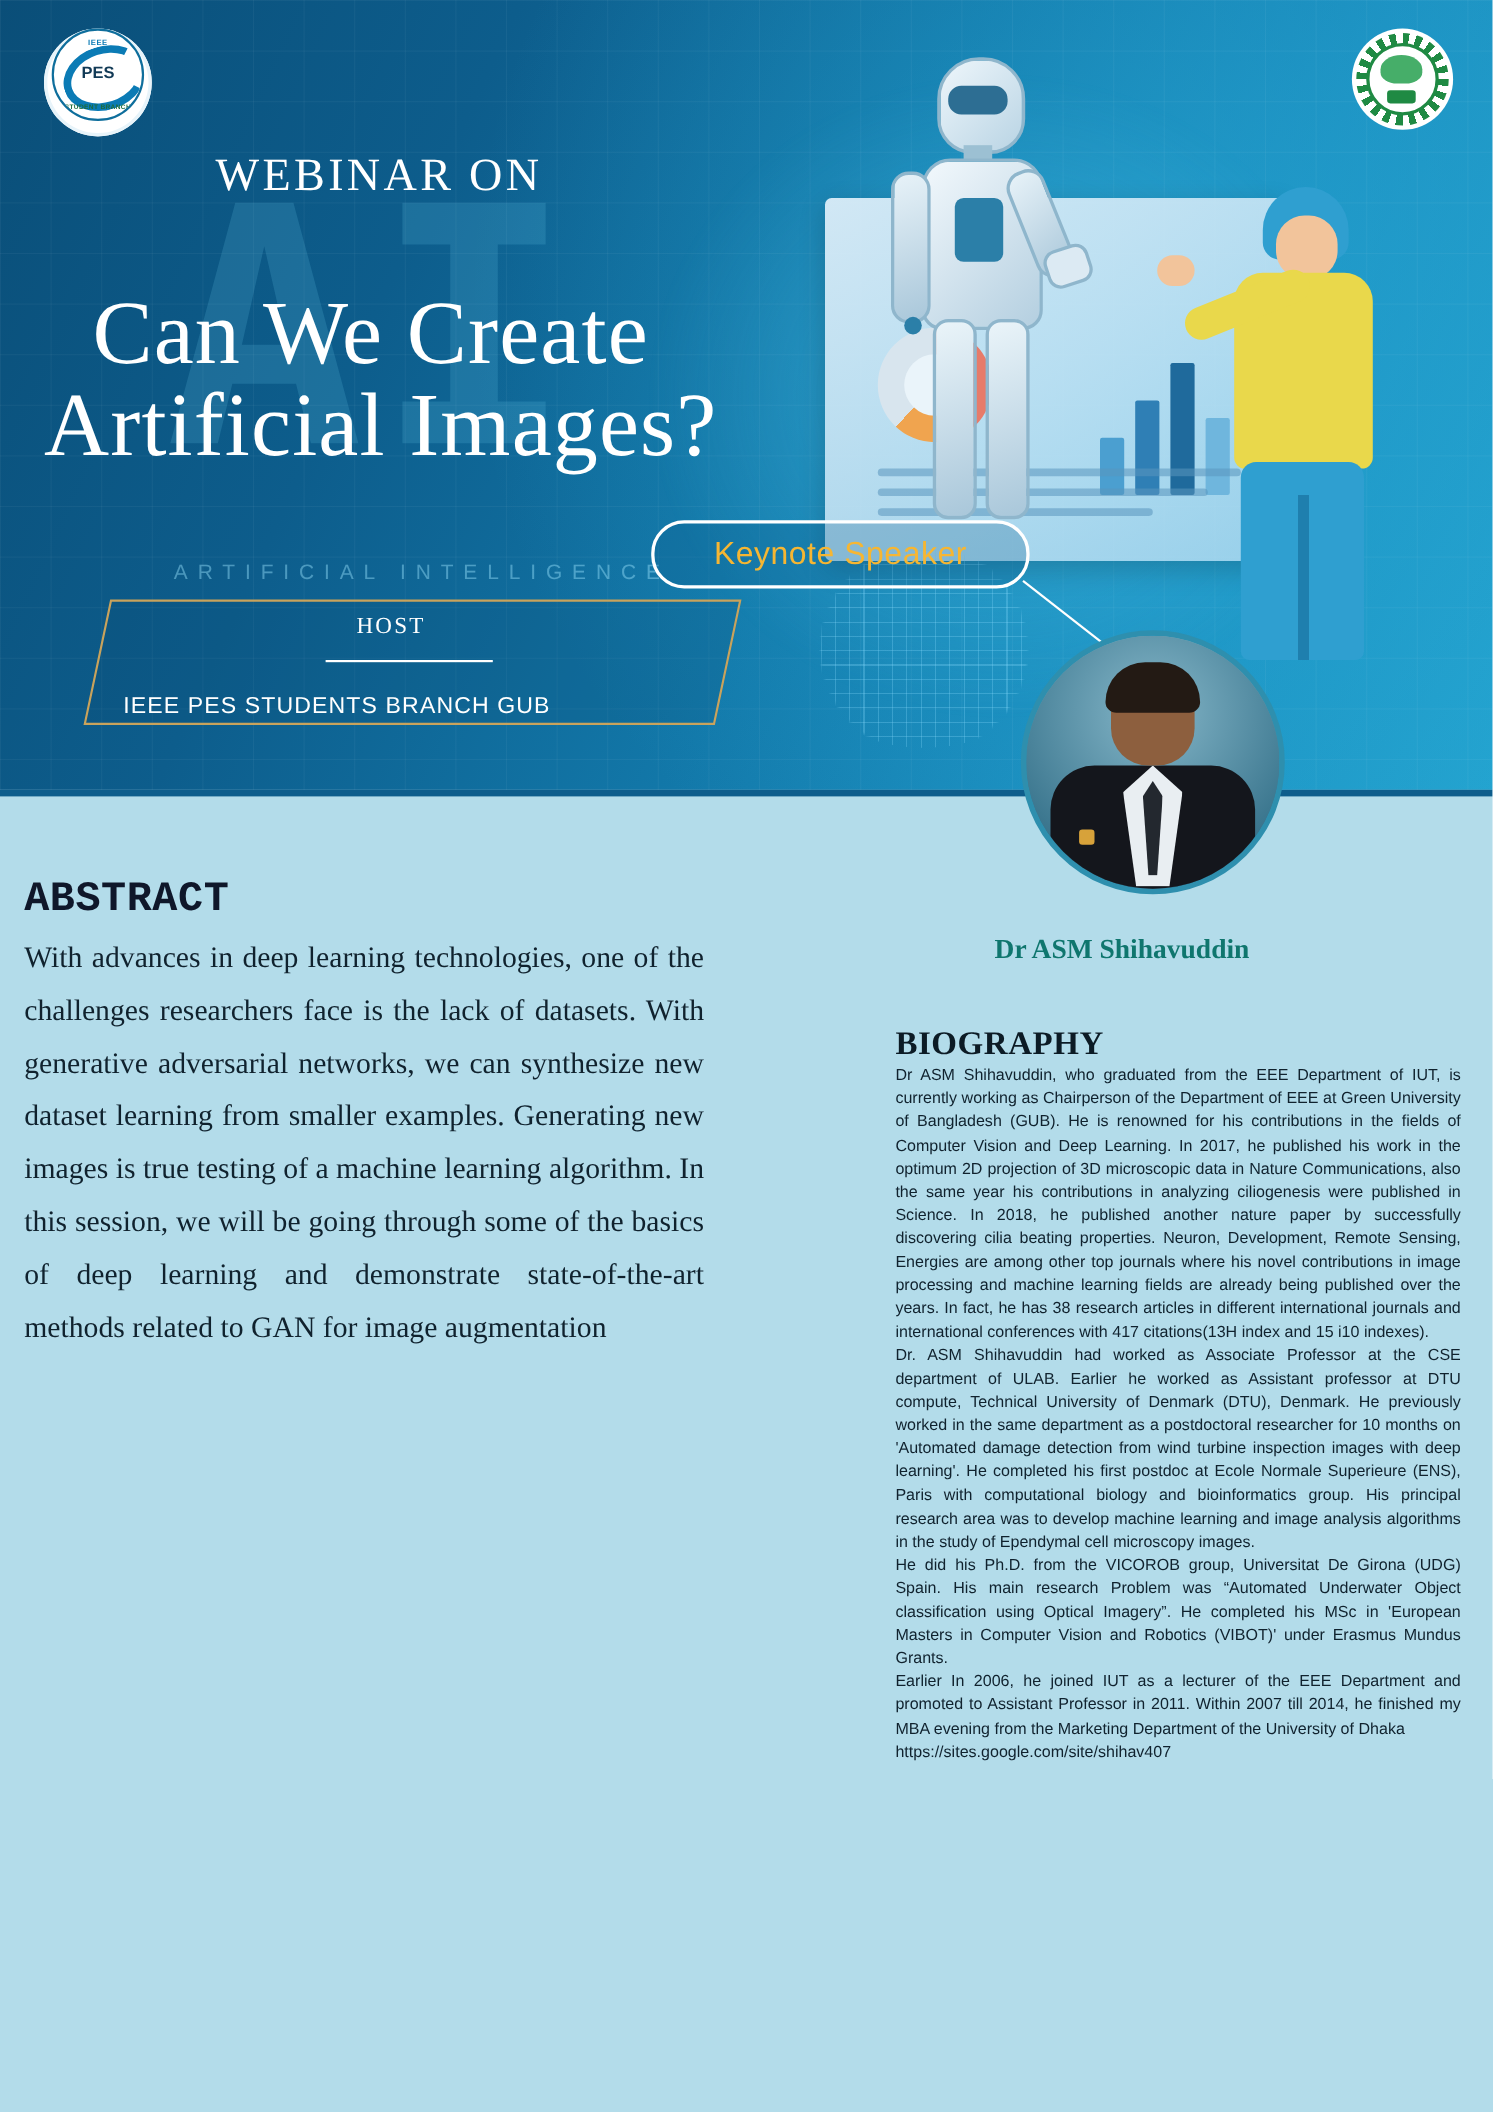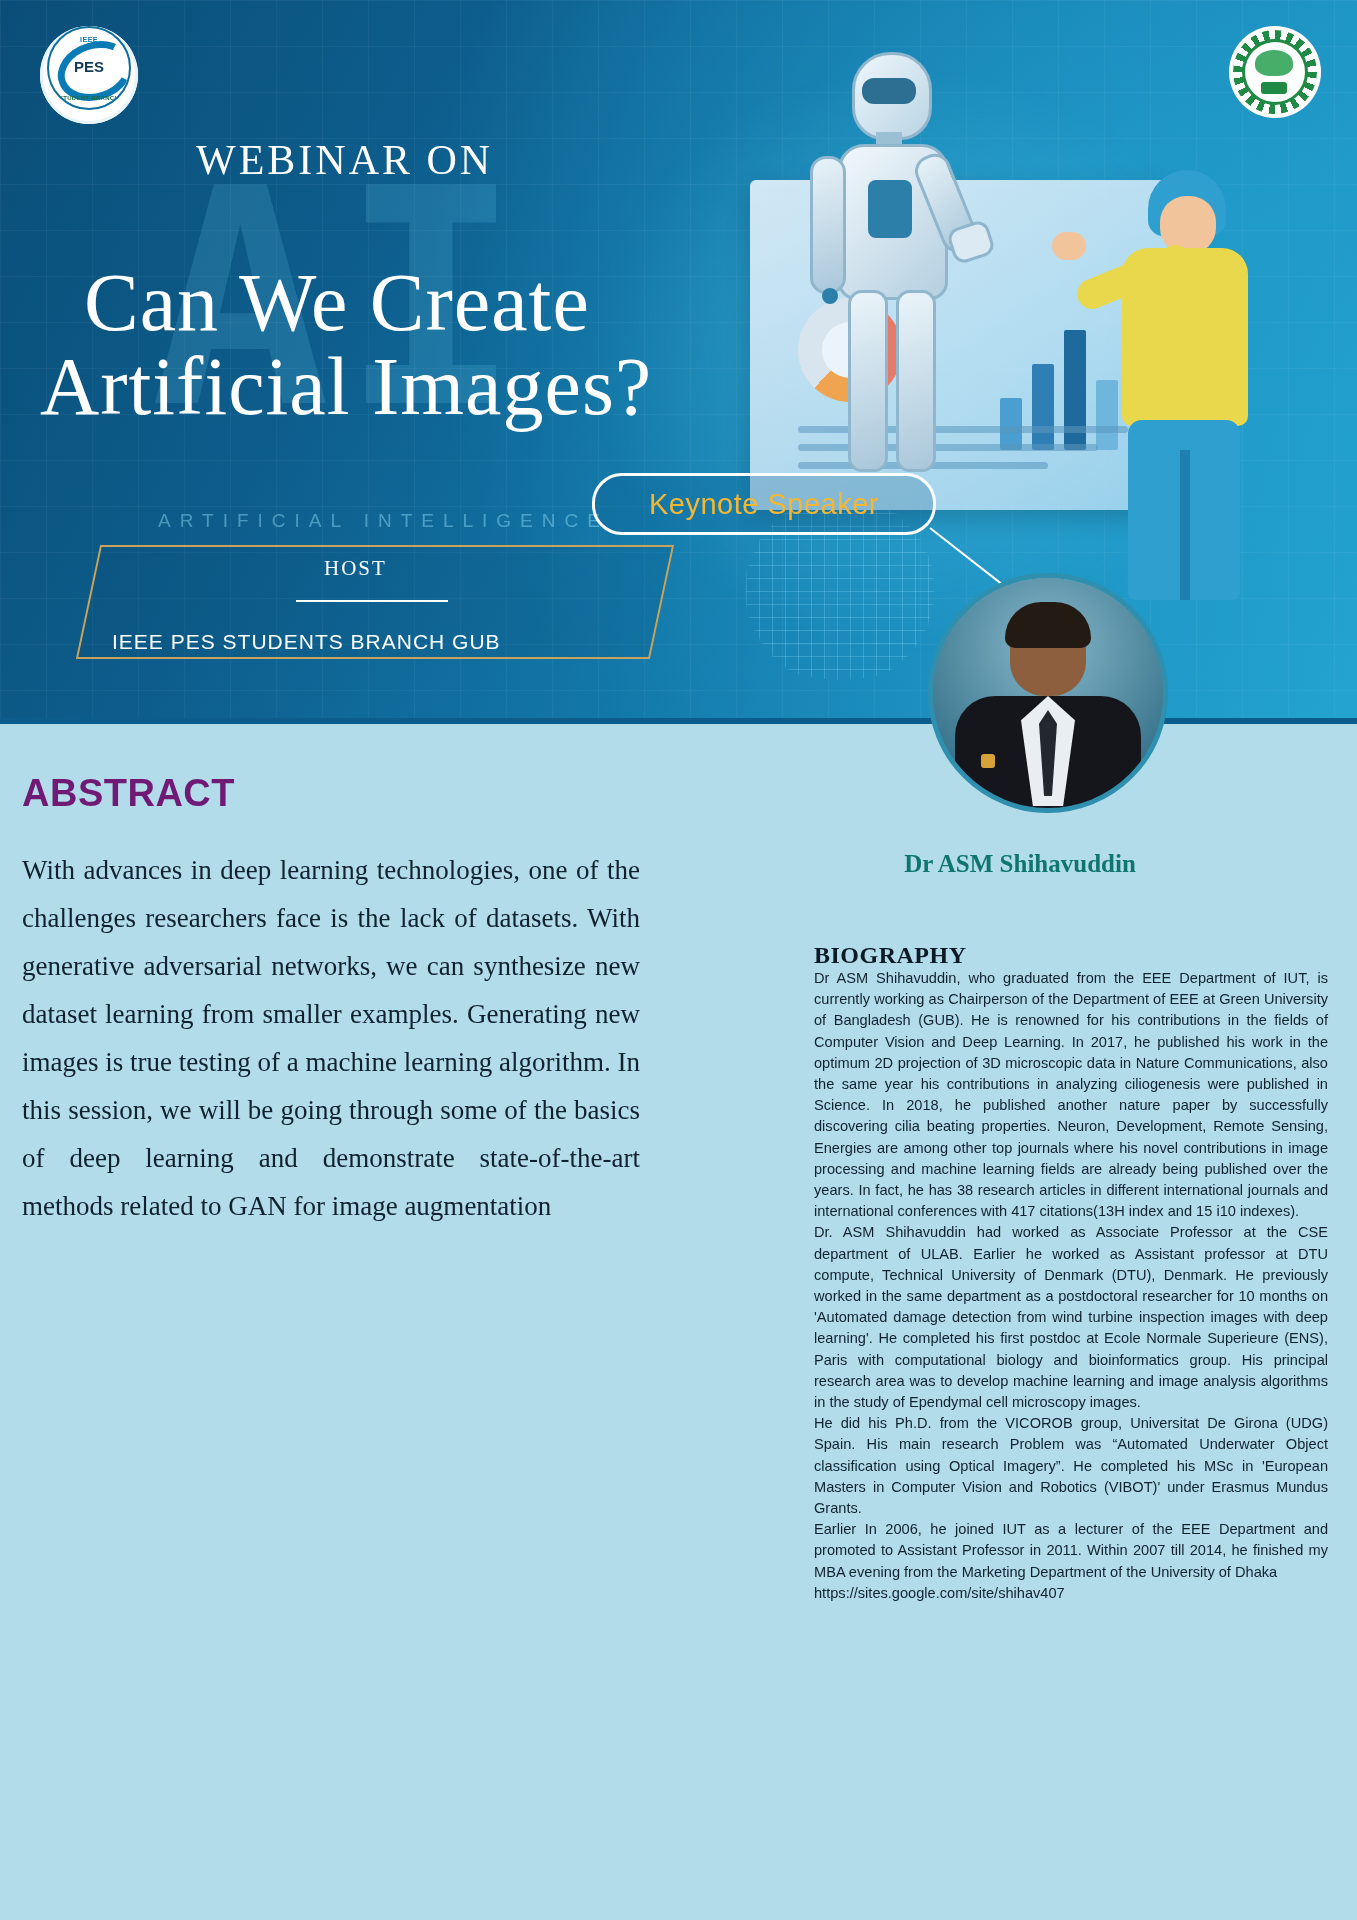--- a/index.html
+++ b/index.html
@@ -481,25 +481,25 @@
   }
   .sp-badge {
     position: absolute; left: 48px; top: 176px;
     width: 14px; height: 14px; border-radius: 3px;
     background: #d7a23a;
   }
 
   
   .abstract-head {
     position: absolute;
-    left: 22px; top: 772px;
-    font-family: Liberation Sans, sans-serif;
+    left: 22px; top: 796px;
+    font-family: Liberation Mono, monospace;
     font-size: 38px;
     font-weight: bold;
-    color: #701a75;
+    color: #0f172a;
     letter-spacing: .5px;
   }
   .abstract-body {
     position: absolute;
     left: 22px; top: 846px;
     width: 618px;
     font-family: "Liberation Serif", serif;
     font-size: 27px;
     line-height: 48px;
     color: #10222e;
@@ -524,25 +524,24 @@
     width: 640px;
     text-align: center;
     font-family: "Liberation Serif", serif;
     font-size: 23px;
     color: #0c1b25;
   }
   .bio-head {
     position: absolute;
     left: 814px; top: 932px;
     font-family: "Liberation Serif", serif;
-    font-size: 24px;
+    font-size: 30px;
     font-weight: bold;
     color: #0c1b25;
     letter-spacing: .5px;
-    margin-top: 10px;
   }
   .bio-body {
     position: absolute;
     left: 814px; top: 968px;
     width: 514px;
     font-family: "Liberation Sans", sans-serif;
     font-size: 14.6px;
     line-height: 21.2px;
     color: #10222e;
     text-align: justify;

